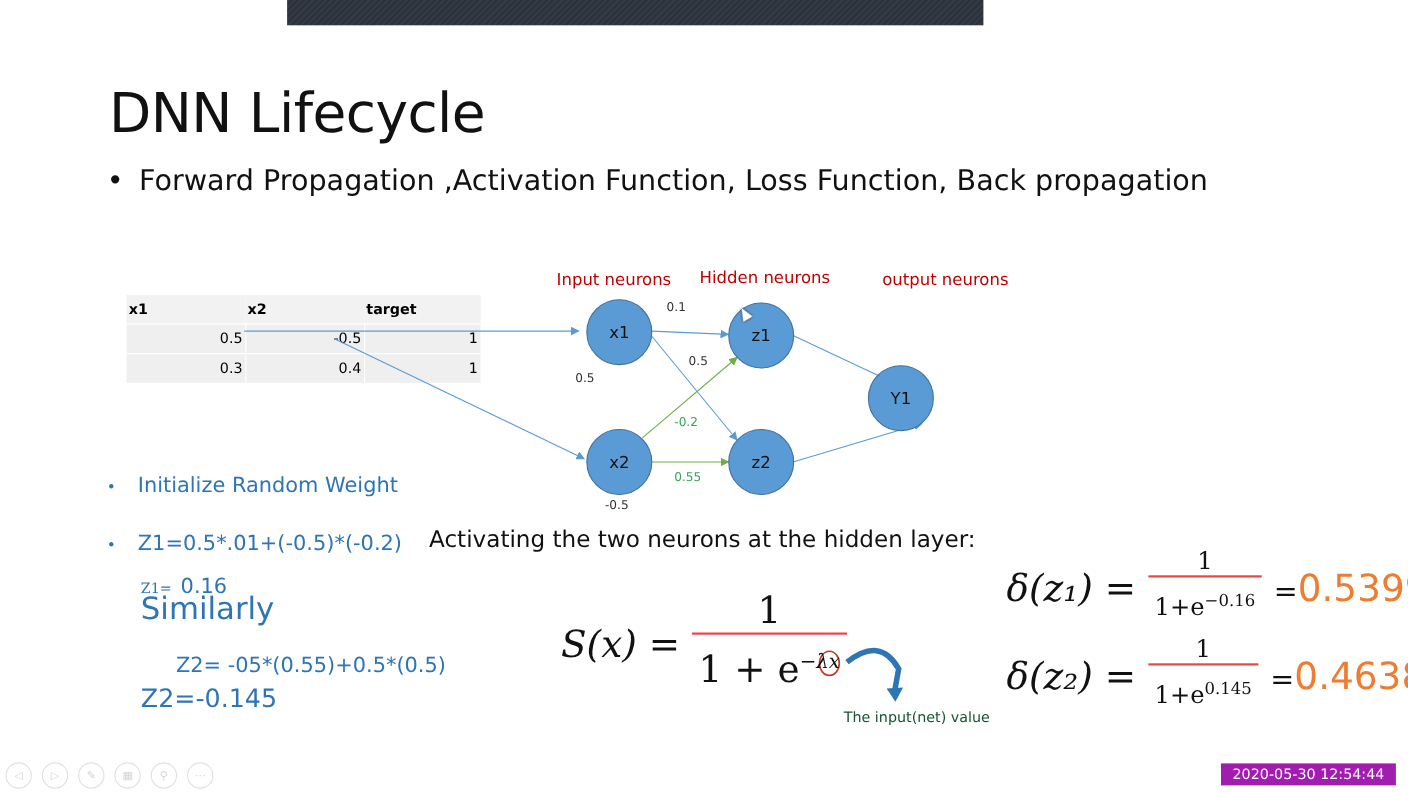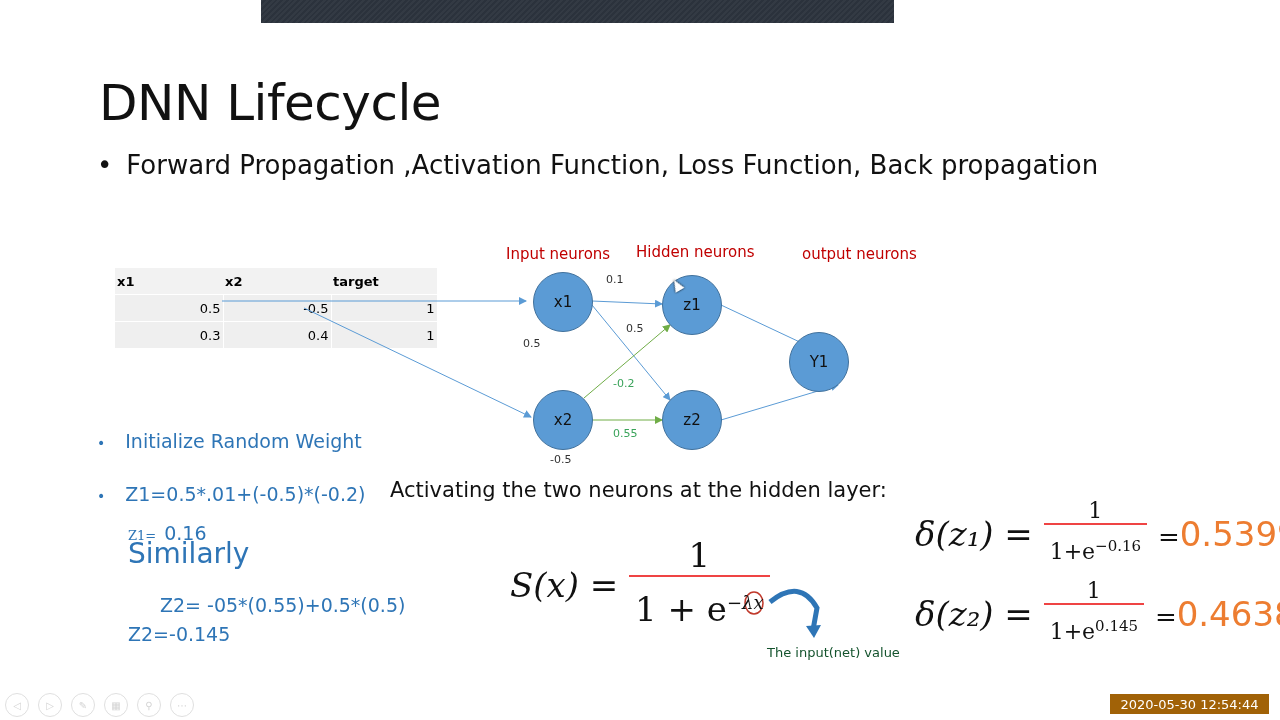--- a/index.html
+++ b/index.html
@@ -21,21 +21,21 @@
   .blue-text { position:absolute; color:#2e75b6; font-family:"DejaVu Sans", sans-serif; white-space:nowrap; }
   .activating { position:absolute; left:390px; top:478px; font-size:21px; color:#111; font-family:"DejaVu Sans", sans-serif; white-space:nowrap; }
   .formula { position:absolute; font-family:"DejaVu Serif", serif; color:#111; }
   .frac { display:inline-flex; flex-direction:column; align-items:center; vertical-align:middle; }
   .frac .num { padding:0 6px; }
   .frac .den { border-top:2px solid #ef4444; padding:12px 6px; }
   .orange { color:#ed7d31; font-family:"DejaVu Sans", sans-serif; }
   .net-note { position:absolute; left:767px; top:645px; font-size:13px; color:#14532d; font-family:"DejaVu Sans", sans-serif; }
   .nav-controls { position:absolute; left:5px; top:693px; display:flex; gap:9px; }
   .nav-btn { width:22px; height:22px; border-radius:50%; border:1px solid #e0e0e0; color:#d4d4d4; font-size:10px; display:flex; align-items:center; justify-content:center; }
-  .timestamp { position:absolute; left:1110px; top:694px; width:159px; height:20px; background:#a16207; color:#fff; font-size:13px; display:flex; align-items:center; justify-content:center; font-family:"DejaVu Sans", sans-serif; }
+  .timestamp { position:absolute; left:1110px; top:694px; width:159px; height:20px; background:#a21caf; color:#fff; font-size:13px; display:flex; align-items:center; justify-content:center; font-family:"DejaVu Sans", sans-serif; }
   .cursor { position:absolute; left:672px; top:279px; width:0; height:0; border-left:5px solid transparent; border-right:5px solid transparent; border-bottom:12px solid #fff; transform:rotate(-30deg); filter:drop-shadow(0 0 1px #000); }
 </style>
 </head>
 <body>
 
 <div class="topbar"></div>
 
 <div class="title">DNN Lifecycle</div>
 <div class="bullet-main">
   <span class="dot">•</span><span>Forward Propagation ,Activation Function, Loss Function, Back propagation</span>
@@ -100,21 +100,21 @@
 <div class="w-label" style="left:523px;top:337px;">0.5</div>
 <div class="w-label" style="left:550px;top:453px;">-0.5</div>
 
 <div class="cursor"></div>
 
 <div class="blue-text" style="left:97px;top:430px;font-size:19px;"><span style="font-size:14px;margin-right:20px;">•</span><span>Initialize Random Weight</span></div>
 <div class="blue-text" style="left:97px;top:483px;font-size:19px;"><span style="font-size:14px;margin-right:20px;">•</span><span>Z1=0.5*.01+(-0.5)*(-0.2)</span></div>
 <div class="blue-text" style="left:128px;top:522px;font-size:19px;"><span style="font-size:13px;font-family:'DejaVu Serif',serif;margin-right:8px;">Z1=</span><span>0.16</span></div>
 <div class="blue-text" style="left:128px;top:537px;font-size:28px;">Similarly</div>
 <div class="blue-text" style="left:128px;top:594px;font-size:19px;margin-left:32px;">Z2= -05*(0.55)+0.5*(0.5)</div>
-<div class="blue-text" style="left:128px;top:623px;font-size:19px;">Z2=-0.145</div>
+<div class="blue-text" style="left:128px;top:623px;font-size:23px;">Z2=-0.145</div>
 
 <div class="activating">Activating the two neurons at the hidden layer:</div>
 
 <div class="formula" style="left:510px;top:535px;font-size:34px;">
   <span style="font-style:italic;">S(x) =</span>
   <span class="frac">
     <span class="num">1</span>
     <span class="den"><span>1 + e</span><sup style="font-size:18px;font-style:italic;">−λx</sup></span>
   </span>
 </div>

